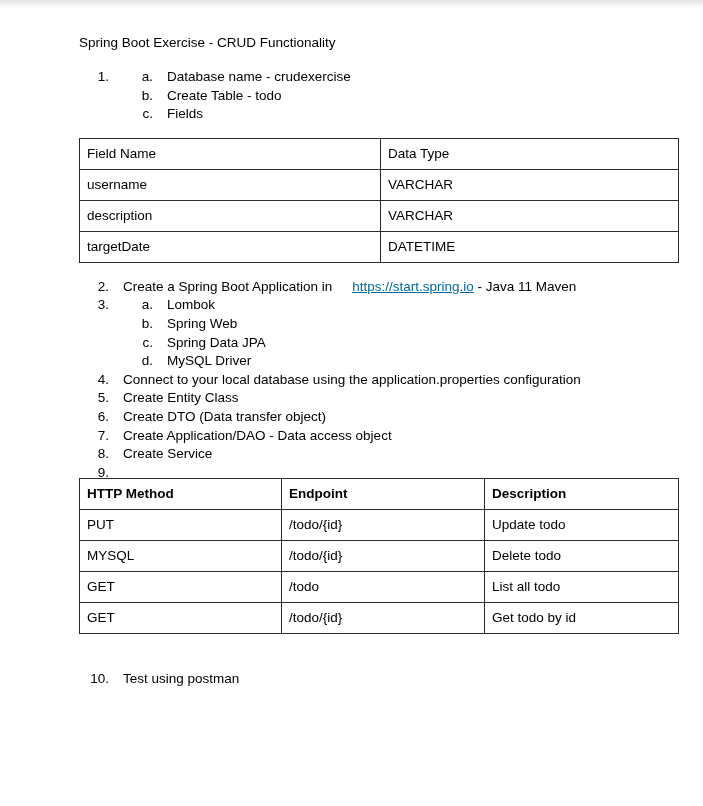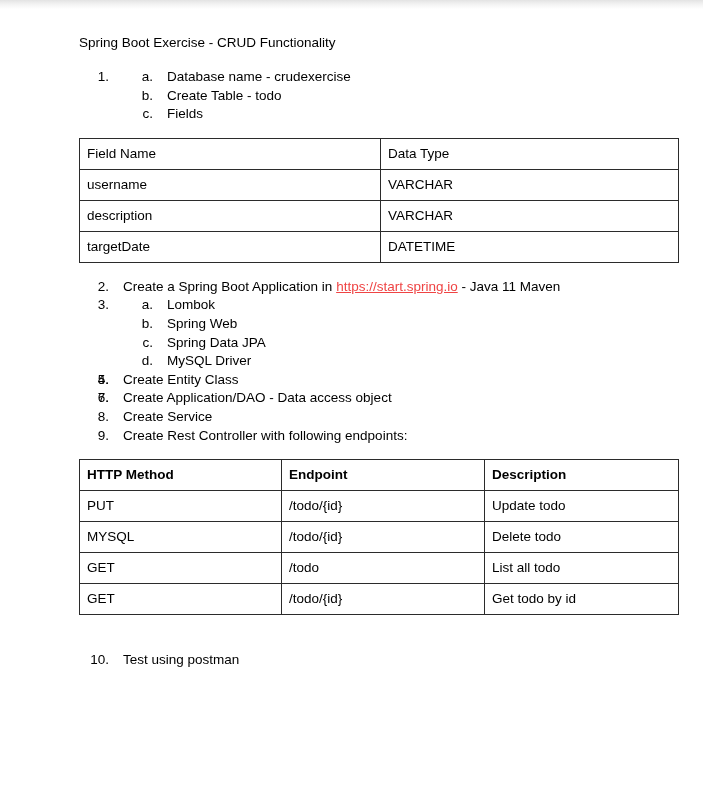--- a/index.html
+++ b/index.html
@@ -84,22 +84,23 @@
   ol.lvl2 > li > .marker {
     position: absolute;
     left: 0;
     top: 0;
     width: 30px;
     text-align: right;
     font-size: 13.5px;
   }
 
   a.doclink {
-    color: #ef4444;
+    color: #0369a1;
     text-decoration: underline;
+    margin-left: 16px;
   }
 
   
   table.doctable {
     border-collapse: collapse;
     width: 600px;
     table-layout: fixed;
     margin: 0;
     padding-left: 20px;
   }
@@ -207,39 +208,40 @@
           </li>
           <li>
             <span class="marker">d.</span>
             <span>MySQL Driver</span>
           </li>
         </ol>
       </li>
 
       <li>
         <span class="marker">4.</span>
+        <span>Connect to your local database using the application.properties configuration</span>
       </li>
       <li>
         <span class="marker">5.</span>
         <span>Create Entity Class</span>
       </li>
       <li>
         <span class="marker">6.</span>
+        <span>Create DTO (Data transfer object)</span>
       </li>
       <li>
         <span class="marker">7.</span>
         <span>Create Application/DAO - Data access object</span>
       </li>
       <li>
         <span class="marker">8.</span>
         <span>Create Service</span>
       </li>
       <li>
         <span class="marker">9.</span>
-        <span>Create Rest Controller with following endpoints:</span>
       </li>
     </ol>
 
     <div class="spacer-c"></div>
 
     <table class="doctable">
       <thead>
         <tr>
           <th class="bold" style="width:194px;">HTTP Method</th>
           <th class="bold" style="width:195px;margin-left:32px;">Endpoint</th>

